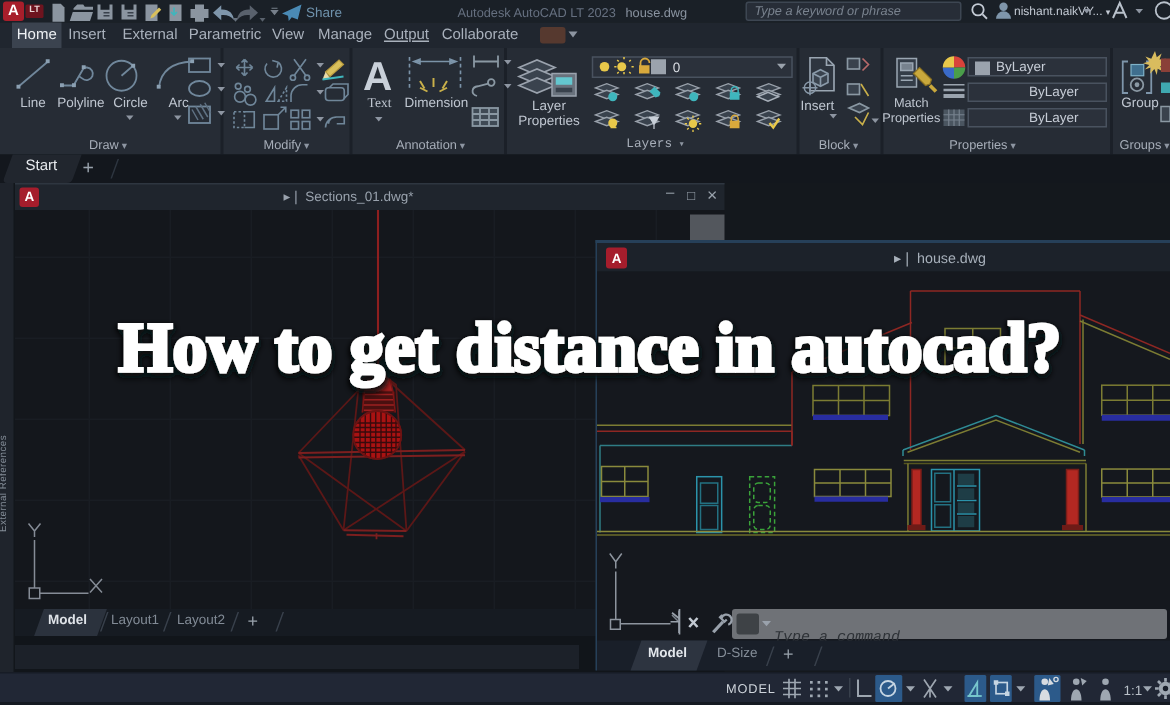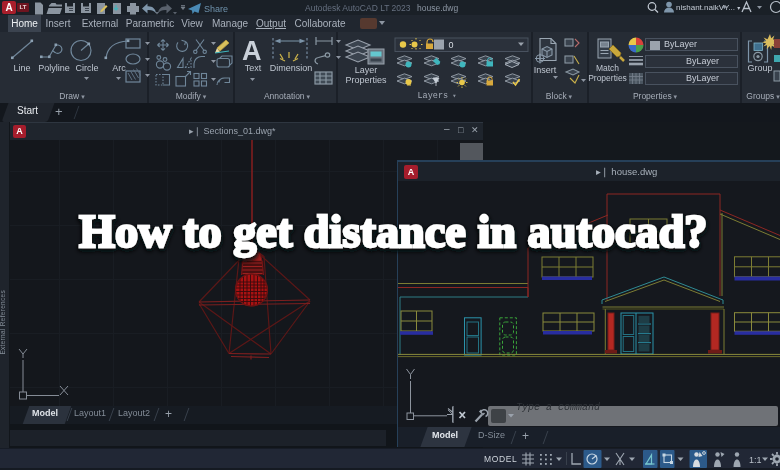--- a/index.html
+++ b/index.html
@@ -66,21 +66,21 @@
 
 #w2{position:absolute;left:397px;top:160px;width:383px;height:287px;background:#161a20;
   border-top:2px solid #264059;border-left:1px solid #264059;}
 #w2title{position:absolute;left:398px;top:162px;width:382px;height:19px;background:#1c222a;}
 #w2a{position:absolute;left:404px;top:165px;width:14px;height:14px;background:#a51d2c;border-radius:2px;
   color:#fff;font-size:9px;font-weight:bold;text-align:center;line-height:14px;}
 #w2name{position:absolute;left:596px;top:166px;font-size:9.5px;color:#a7b0ba;}
 #w2canvas{position:absolute;left:398px;top:181px;width:382px;height:246px;background:#15181e;overflow:hidden;}
 #w2cmdbar{position:absolute;left:488px;top:406px;width:290px;height:20px;background:#6f7277;border-radius:2px;}
 #w2cmdicon{position:absolute;left:491px;top:409px;width:15px;height:14px;background:#3e4246;border-radius:2px;}
-#w2cmdtext{position:absolute;left:516px;top:402px;font-family:"Liberation Mono",monospace;
+#w2cmdtext{position:absolute;left:516px;top:420px;font-family:"Liberation Mono",monospace;
   font-size:10px;font-style:italic;color:#2e3237;}
 #w2tabs{position:absolute;left:398px;top:427px;width:382px;height:20px;background:#191f29;}
 #w2modeltab{position:absolute;left:424px;top:427px;width:44px;height:20px;background:#2d3440;transform:skewX(-20deg);}
 .w2tabtxt{position:absolute;top:430px;font-size:9px;}
 
 
 #statusbar{position:absolute;left:0;top:448px;width:780px;height:22px;background:#212735;border-top:1px solid #171c26;border-bottom:2px solid #151a22;}
 #modellbl{position:absolute;left:484px;top:454px;font-size:8.5px;color:#ced4db;letter-spacing:0.6px;}
 </style>
 </head>
@@ -106,20 +106,21 @@
     <path d="M110,7.5 l5.5,-5 v2.8 c5,-0.3 8,2.5 8.5,7 c-2.2,-2.6 -4.5,-3.6 -8.5,-3.3 v3.5 z" fill="#7f96ab"></path>
     <path d="M123,11 l4,0 l-2,2.5 z" fill="#68727e"></path>
     <path d="M140,7.5 l-5.5,-5 v2.8 c-5,-0.3 -8,2.5 -8.5,7 c2.2,-2.6 4.5,-3.6 8.5,-3.3 v3.5 z" fill="#59616c"></path>
     <path d="M141,11 l4,0 l-2,2.5 z" fill="#59616c"></path>
     <path d="M149,6 l4,0 l-2,2.5 z M149,4.5 h4" fill="#77808b" stroke="#77808b" stroke-width="0.8"></path>
     <path d="M169,2 l-13,6 4,1.5 0.5,3.5 2,-2.5 4,1.5 z" fill="#4a8ab5"></path>
     <text x="172" y="10.5" font-family="Liberation Sans" font-size="9" fill="#6f92ac">Share</text>
   </svg>
   <div id="apptitle">Autodesk AutoCAD LT 2023</div>
   <div id="doctitle">house.dwg</div>
+  <div id="searchbox">Type a keyword or phrase</div>
   <div id="username">nishant.naikVY... <span style="font-size:6px">▾</span></div>
   <svg id="tricons" class="abs" style="left:645px;top:0px" width="135" height="15" viewBox="0 0 135 15">
     <g fill="none" stroke="#c3cad4" stroke-width="1.2">
       <circle cx="7" cy="6.5" r="3.8"></circle>
         <path d="M10,9.5 l3,3"></path>
     </g>
     <g fill="#7f96ab">
       <circle cx="24" cy="4.5" r="2.8"></circle>
         <path d="M19,12.5 a5,5 0 0 1 10,0 z"></path>
     </g>
@@ -387,21 +388,21 @@
 
     <rect x="774" y="7" width="6" height="9" fill="#8a4038"></rect>
     <rect x="774" y="23" width="6" height="7" fill="#3fa8b0"></rect>
     <rect x="774" y="39" width="6" height="10" fill="#39424d" stroke="#8a98a3"></rect>
   </svg>
 
   <div class="ilabel" style="left:6px;top:63px;width:32px;">Line</div>
   <div class="ilabel" style="left:34px;top:63px;width:40px;">Polyline</div>
   <div class="ilabel" style="left:68px;top:63px;width:38px;">Circle</div>
   <div class="ilabel" style="left:104px;top:63px;width:30px;">Arc</div>
-  <div class="ilabel" style="left:237px;top:63px;width:32px;">Text</div>
+  <div class="ilabel" style="left:237px;top:63px;width:32px;font-family:Liberation Serif, serif;">Text</div>
   <div class="ilabel" style="left:266px;top:63px;width:50px;">Dimension</div>
   <div class="ilabel" style="left:340px;top:65px;width:52px;">Layer<br>Properties</div>
   <div class="ilabel" style="left:530px;top:65px;width:30px;">Insert</div>
   <div class="ilabel" style="left:585px;top:63px;width:45px;font-size:8.5px;">Match<br>Properties</div>
   <div class="ilabel" style="left:740px;top:63px;width:40px;">Group</div>
 
   <div class="plabel" style="left:32px;text-align:center;">Draw</div>
   <div class="plabel" style="left:151px;">Modify</div>
   <div class="plabel" style="left:247px;">Annotation</div>
   <div class="plabel" style="left:397px;font-family:Liberation Mono, monospace;">Layers</div>

